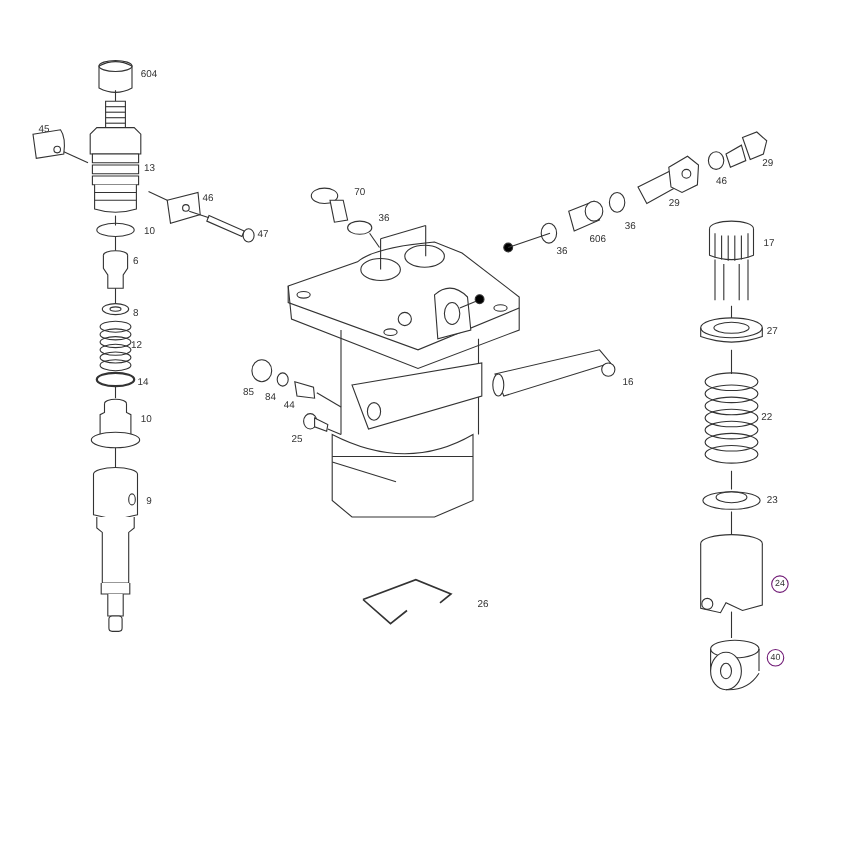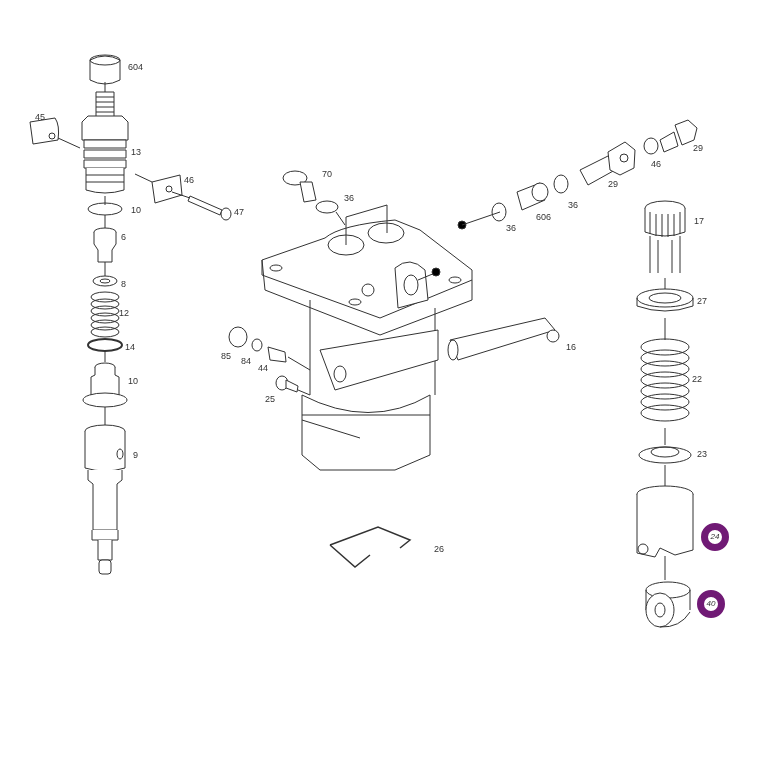--- a/index.html
+++ b/index.html
@@ -1,19 +1,19 @@
 <!DOCTYPE html>
 <html><head>
 <meta charset="utf-8">
 <style>
   html, body { margin: 0; padding: 0; background: #ffffff; }
   body { width: 768px; height: 768px; position: relative; overflow: hidden; font-family: "Liberation Sans", sans-serif; }
   #diagram { position: absolute; left: 0; top: 0; width: 768px; height: 740px; }
   .lbl { position: absolute; font-size: 9px; color: #333333; font-family: "Liberation Sans", sans-serif; line-height: 1; white-space: nowrap; }
-  .lbl.circ { border: 7px solid #701a75; border-radius: 50%; width: 14px; height: 14px; display: flex; align-items: center; justify-content: center; font-size: 8px; font-style: italic; }
+  .lbl.circ { border: 1px solid #701a75; border-radius: 50%; width: 14px; height: 14px; display: flex; align-items: center; justify-content: center; font-size: 8px; }
   svg { position: absolute; left: 0; top: 0; }
   svg * { vector-effect: non-scaling-stroke; }
 </style>
 </head>
 <body>
 
 <div id="diagram">
 <svg width="768" height="768" viewBox="0 0 768 768" fill="none" stroke="#333333" stroke-width="1">
 
   <g>

